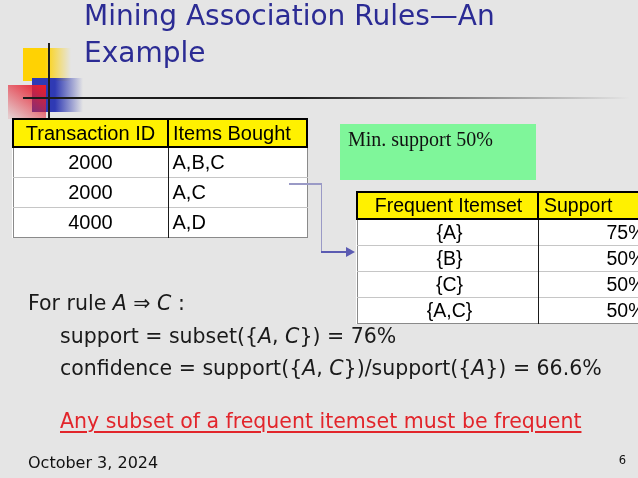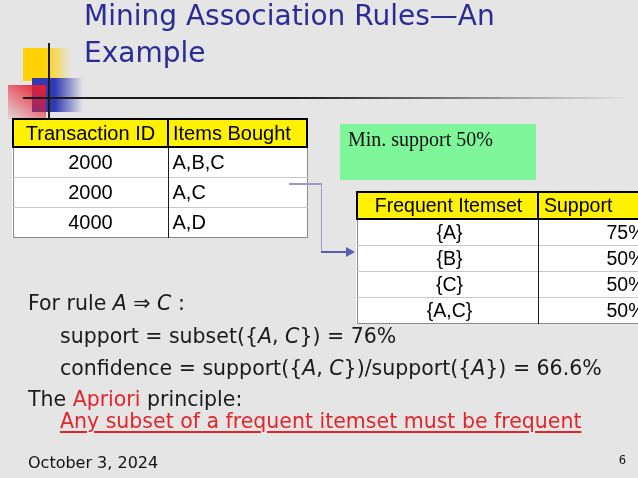--- a/index.html
+++ b/index.html
@@ -175,20 +175,19 @@
       </tr>
     </tbody>
   </table>
 
   <div class="txt l1"><span>For rule </span><i>A</i><span> ⇒ </span><i>C</i><span> :</span></div>
 
   <div class="txt l2"><span>support = subset({</span><i>A</i><span>, </span><i>C</i><span>}) = 76%</span></div>
 
   <div class="txt l3"><span>confidence = support({</span><i>A</i><span>, </span><i>C</i><span>})/support({</span><i>A</i><span>}) = 66.6%</span></div>
 
-  <div class="txt l4"><span>The </span><span class="red">Apriori</span><span> principle:</span></div>
 
   <div class="txt l5"><span class="red-underline">Any subset of a frequent itemset must be frequent</span></div>
 
   <div class="footer-date">October 3, 2024</div>
   <div class="footer-page">6</div>
 
 </div>
 
 </body></html>

